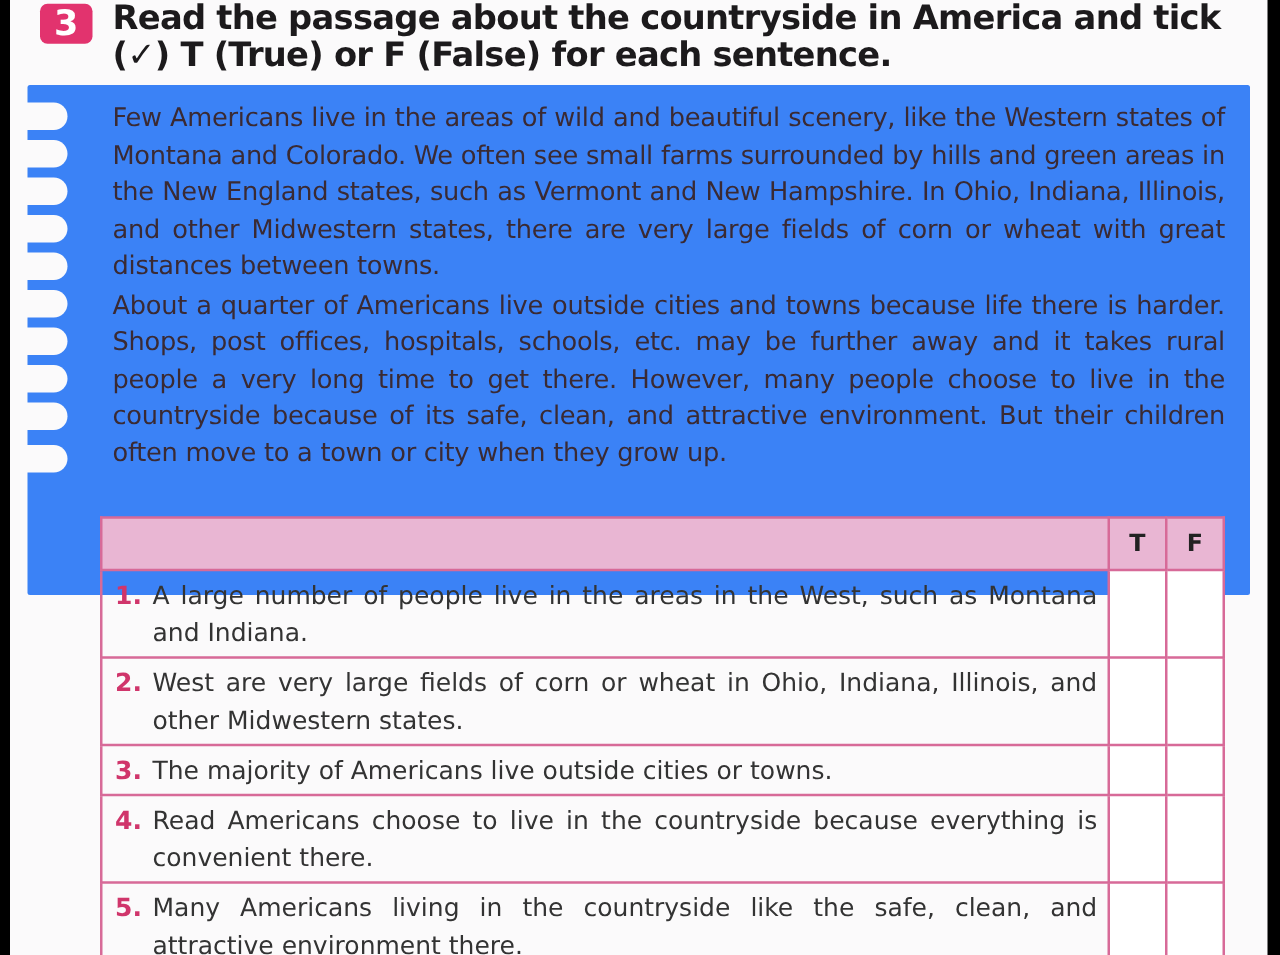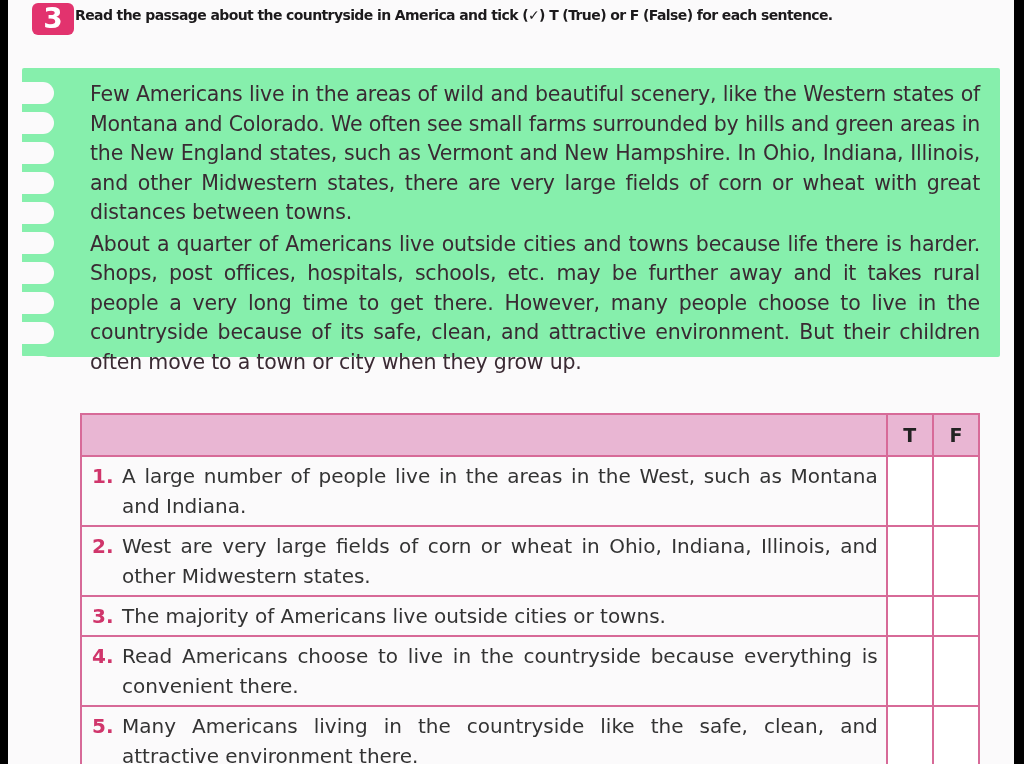--- a/index.html
+++ b/index.html
@@ -12,27 +12,27 @@
   .page {
     position: absolute; left: 8px; top: 0; width: 1006px; height: 764px;
     background: #fbfafb;
   }
   .exercise-num {
     position: absolute; left: 24px; top: 3px; width: 42px; height: 32px;
     background: #e2336e; color: #fff; border-radius: 6px;
     font-weight: bold; font-size: 28px; line-height: 32px; text-align: center;
   }
   .instruction {
-    position: absolute; left: 67px; top: 0px; width: 900px;
-    font-weight: bold; font-size: 14px; line-height: 30px; color: #1c1a1c;
+    position: absolute; left: 82px; top: 0px; width: 900px;
+    font-weight: bold; font-size: 27px; line-height: 30px; color: #1c1a1c;
     letter-spacing: -0.6px;
   }
   .passage {
-    position: absolute; left: 14px; top: 68px; width: 978px; height: 289px;
-    background: #86efac;
+    position: absolute; left: 14px; top: 68px; width: 978px; height: 408px;
+    background: #3b82f6;
     border-radius: 2px;
   }
   .hole {
     position: absolute; left: -2px; width: 34px; height: 22px;
     background: #fbfafb; border-radius: 0 12px 12px 0;
   }
   .passage-text {
     position: absolute; left: 68px; top: 12px; width: 890px;
     font-size: 20.5px; line-height: 29.5px; color: #3a2a33;
     text-align: justify; letter-spacing: -0.2px;

